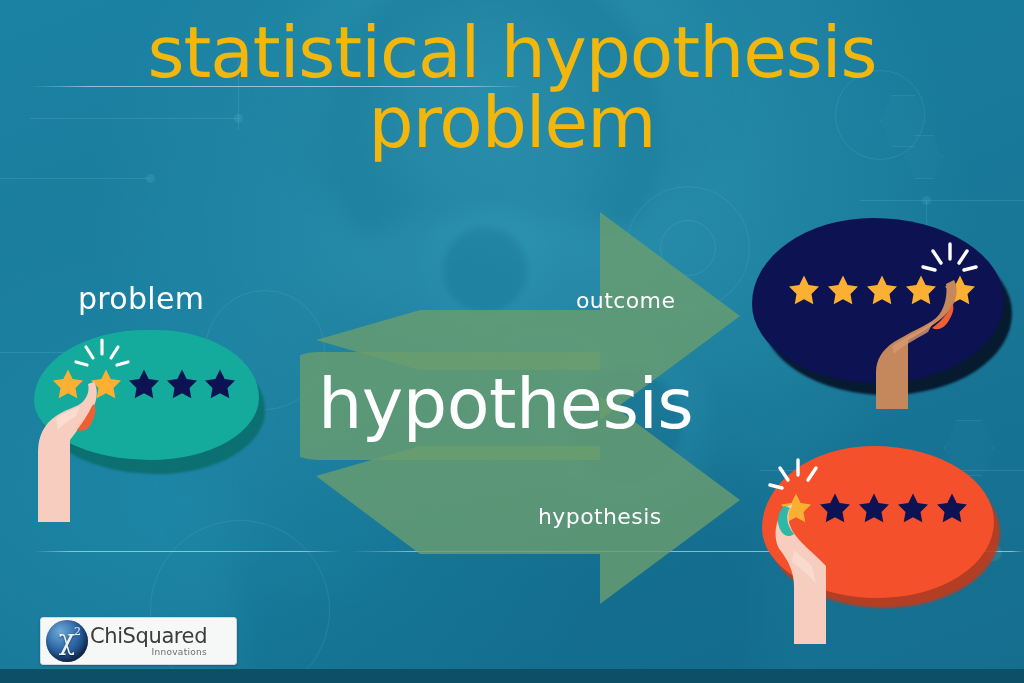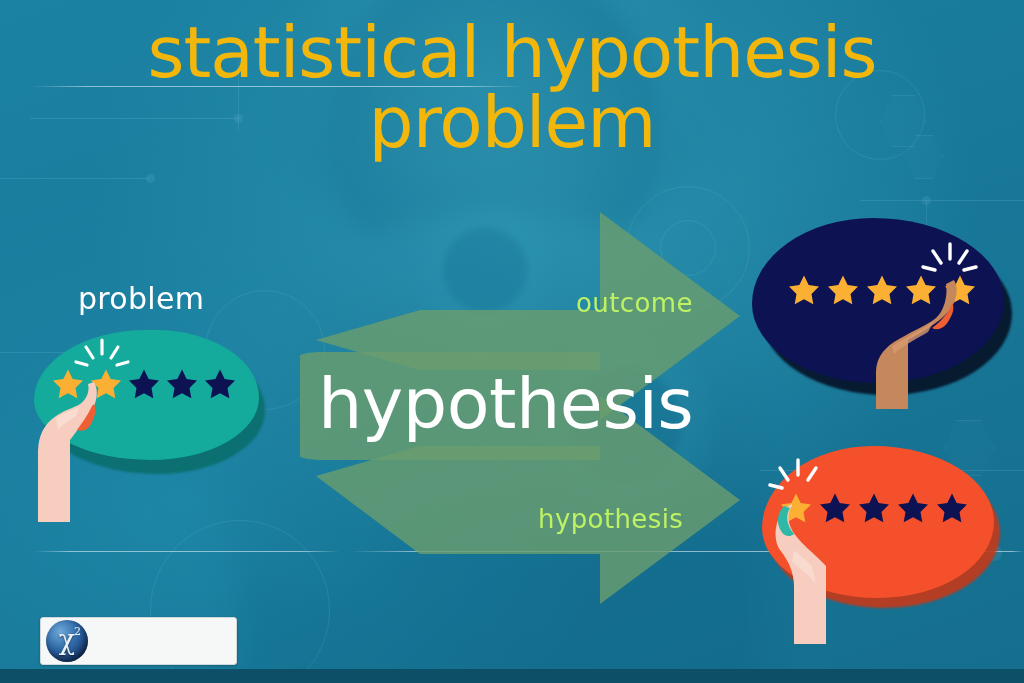--- a/index.html
+++ b/index.html
@@ -106,24 +106,24 @@
   
   .fork{
     position:absolute; left:300px; top:212px;
     width:440px; height:392px;
     z-index:3;
   }
   .fork svg{ display:block; }
 
   .fork-label{
     position:absolute;
-    color:#bef264;
+    color:#ffffff;
     font-family:"DejaVu Sans", sans-serif;
     font-weight:400;
-    font-size:26px;
+    font-size:22px;
     letter-spacing:.4px;
     z-index:5;
     white-space:nowrap;
   }
   .lbl-outcome{ left:576px; top:288px; }
   .lbl-alternative{ left:538px; top:504px; }
 
   .hypothesis{
     position:absolute; left:318px; top:369px;
     color:#ffffff;
@@ -436,15 +436,19 @@
       <path d="M22 12 C17 20 19 30 26 38 C21 42 15 40 12 33 C8 25 10 16 16 10 Z" fill="#2fb8a8"></path>
       <path d="M24 66 C32 72 42 80 48 88 L44 70 C38 64 30 58 26 54 Z" fill="#fbe0d6" opacity=".7"></path>
     </svg>
   </div>
 
   <div class="logo">
     <div class="logo-orb">
       <span class="chi">χ</span>
       <span class="sq">2</span>
     </div>
+    <div class="logo-text">
+      <div class="logo-main"><span>Chi</span><b>Squared</b></div>
+      <div class="logo-sub">Innovations</div>
+    </div>
   </div>
 
 </div>
 
 </body></html>

